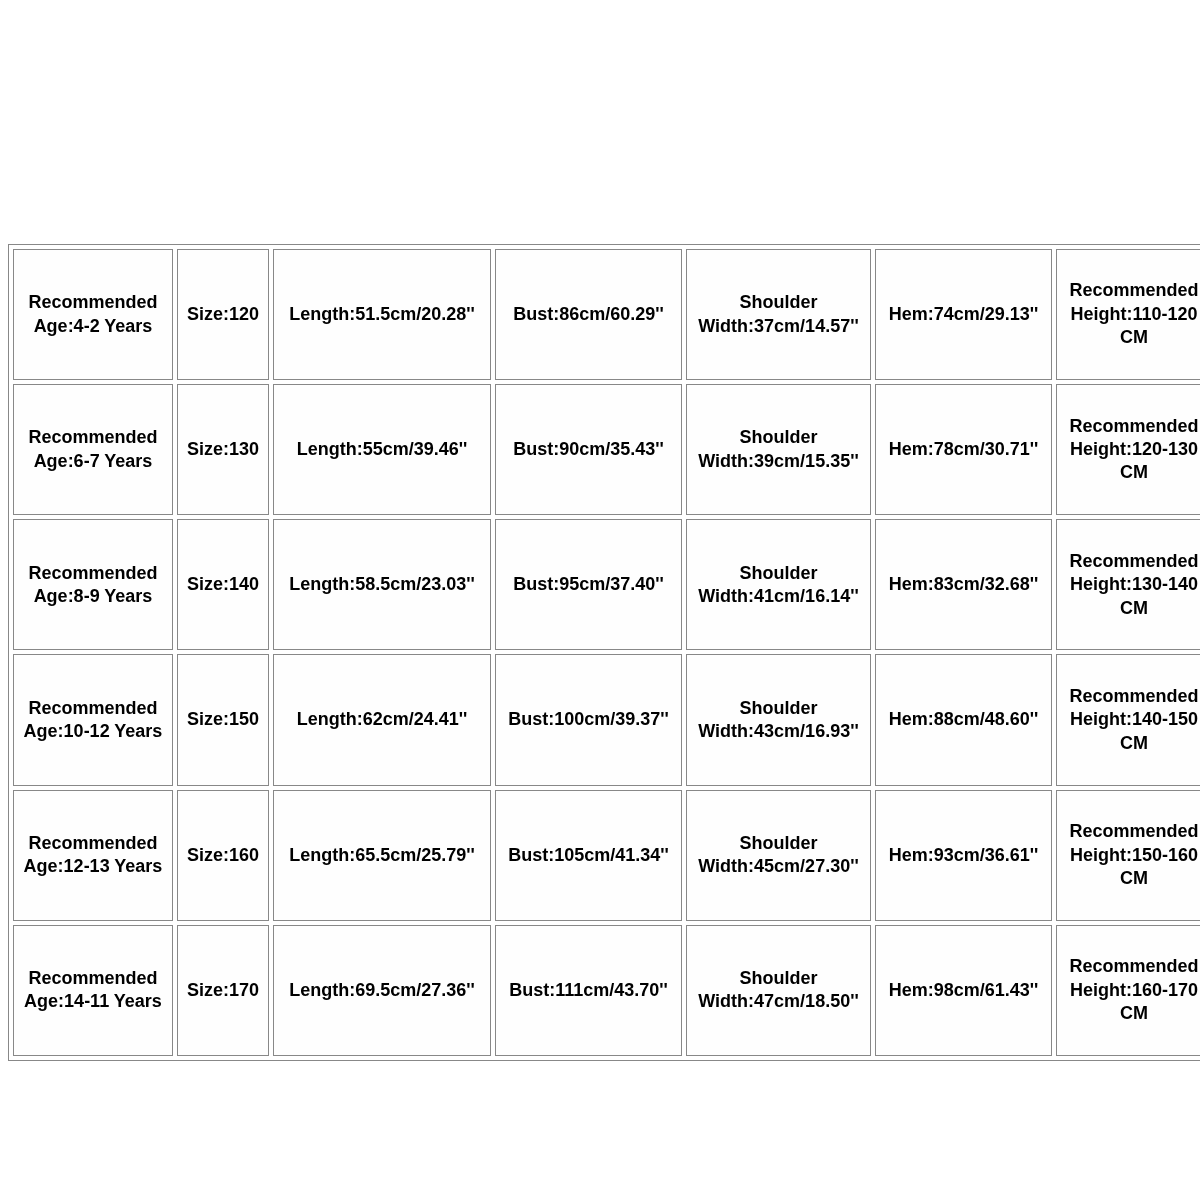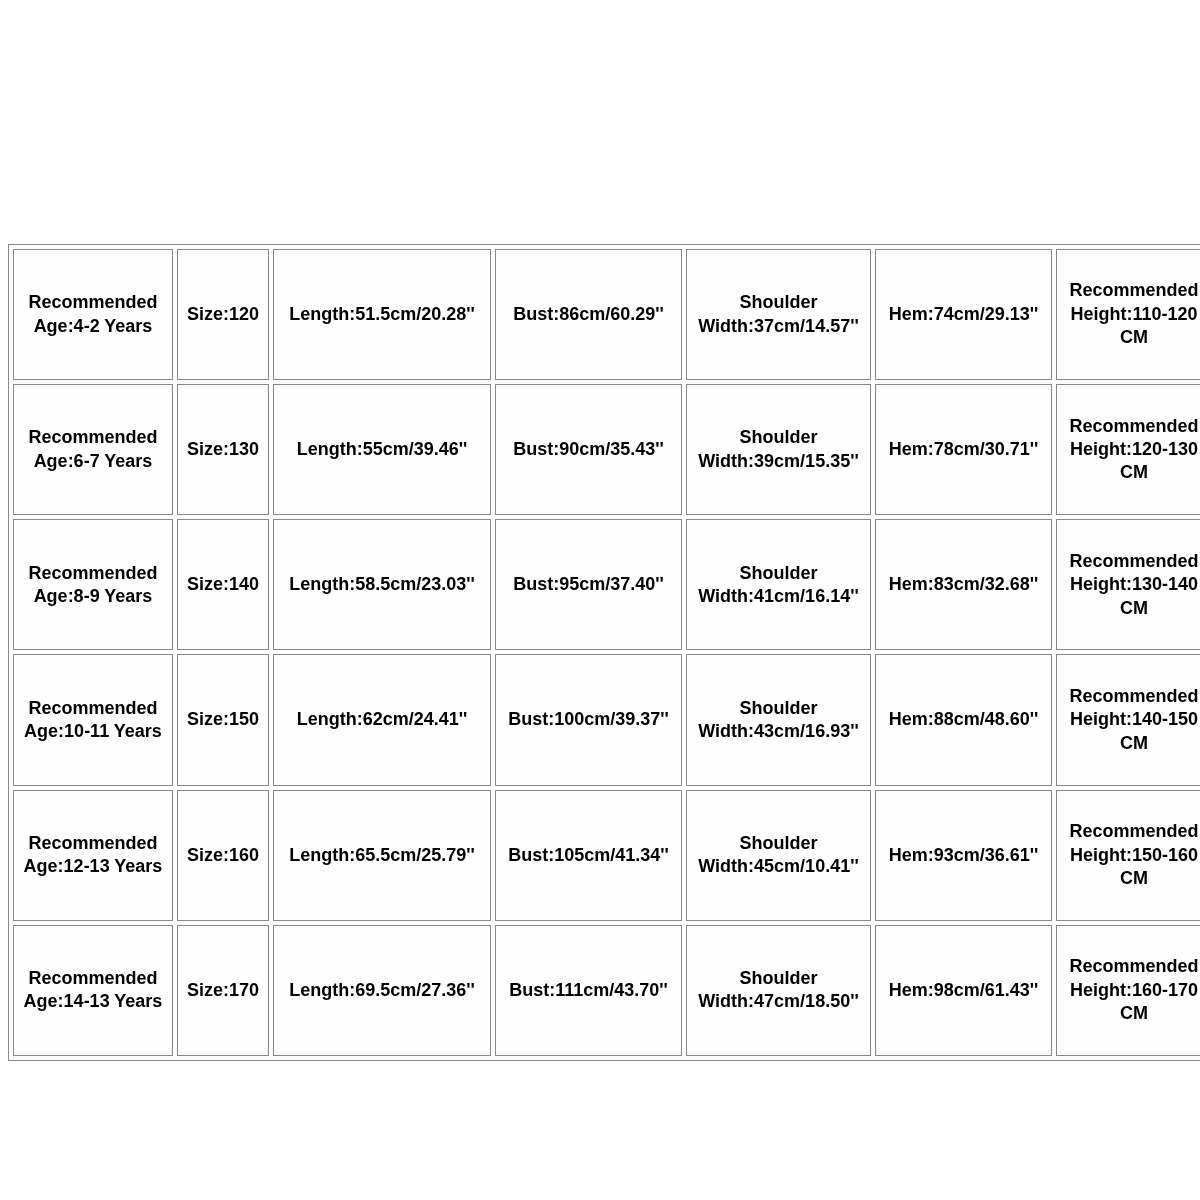--- a/index.html
+++ b/index.html
@@ -73,39 +73,39 @@
       <tr>
         <td>Recommended Age:8-9 Years</td>
         <td>Size:140</td>
         <td>Length:58.5cm/23.03''</td>
         <td>Bust:95cm/37.40''</td>
         <td>Shoulder Width:41cm/16.14''</td>
         <td>Hem:83cm/32.68''</td>
         <td>Recommended Height:130-140 CM</td>
       </tr>
       <tr>
-        <td>Recommended Age:10-11 Years</td>
+        <td>Recommended Age:10-12 Years</td>
         <td>Size:150</td>
         <td>Length:62cm/24.41''</td>
         <td>Bust:100cm/39.37''</td>
         <td>Shoulder Width:43cm/16.93''</td>
         <td>Hem:88cm/48.60''</td>
         <td>Recommended Height:140-150 CM</td>
       </tr>
       <tr>
         <td>Recommended Age:12-13 Years</td>
         <td>Size:160</td>
         <td>Length:65.5cm/25.79''</td>
         <td>Bust:105cm/41.34''</td>
-        <td>Shoulder Width:45cm/10.41''</td>
+        <td>Shoulder Width:45cm/27.30''</td>
         <td>Hem:93cm/36.61''</td>
         <td>Recommended Height:150-160 CM</td>
       </tr>
       <tr>
-        <td>Recommended Age:14-13 Years</td>
+        <td>Recommended Age:14-11 Years</td>
         <td>Size:170</td>
         <td>Length:69.5cm/27.36''</td>
         <td>Bust:111cm/43.70''</td>
         <td>Shoulder Width:47cm/18.50''</td>
         <td>Hem:98cm/61.43''</td>
         <td>Recommended Height:160-170 CM</td>
       </tr>
     </tbody>
   </table>
 </div>

